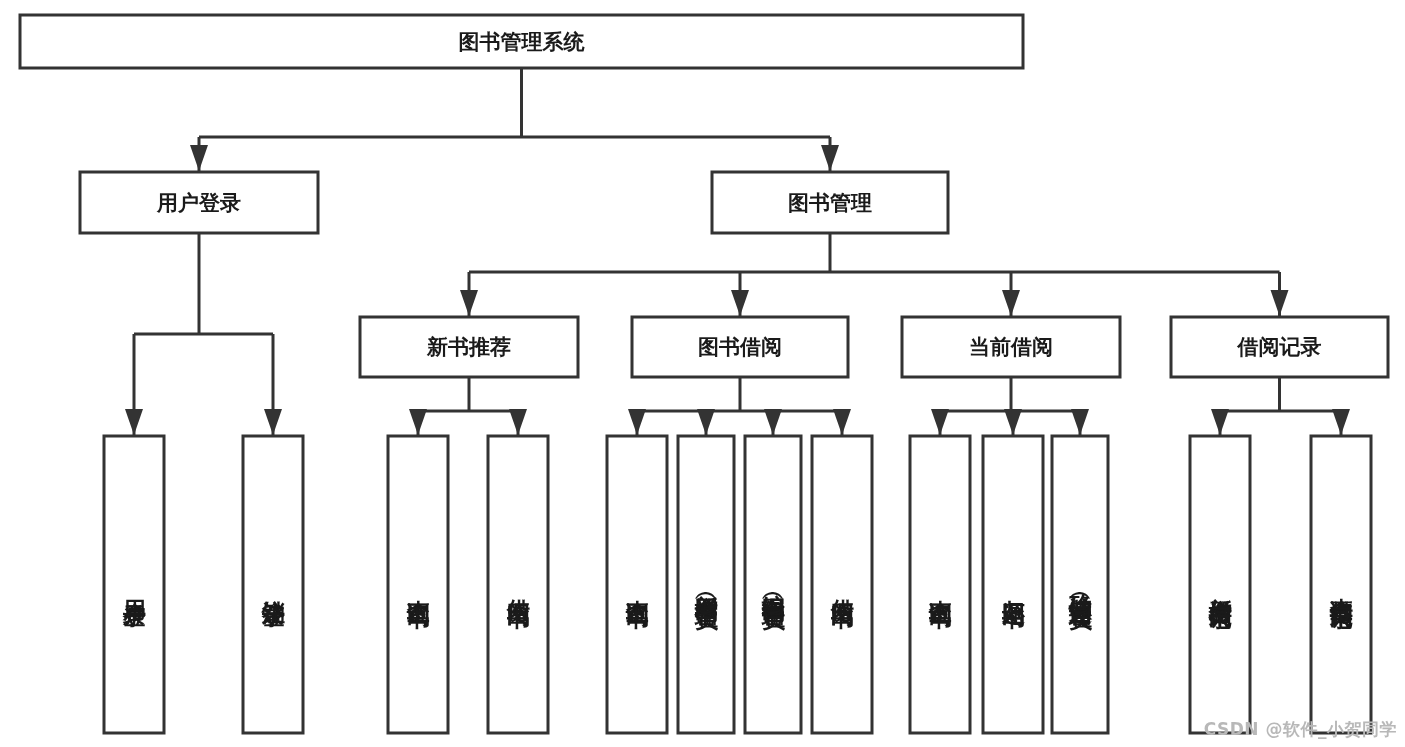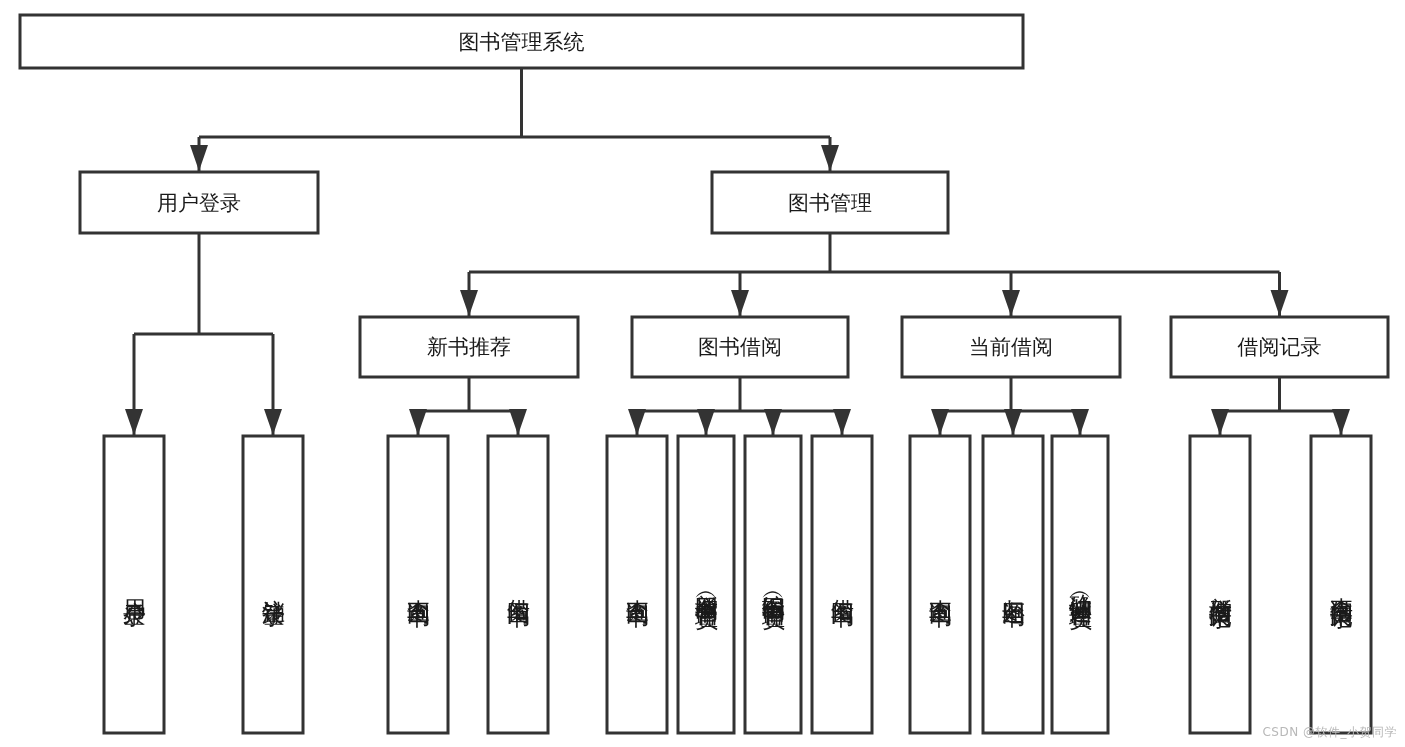--- a/index.html
+++ b/index.html
@@ -10,20 +10,21 @@
   }
   body {
     font-family: "DejaVu Sans", "Liberation Sans", sans-serif;
   }
   #diagram-root {
     position: relative;
     width: 1405px;
     height: 747px;
     background: #ffffff;
     overflow: hidden;
+    font-weight: bold;
   }
   svg#tree-svg {
     position: absolute;
     left: 0;
     top: 0;
     width: 1405px;
     height: 747px;
     display: block;
   }
   .node-box {
@@ -64,21 +65,21 @@
     line-height: 1.12;
     letter-spacing: 2px;
     color: #1a1a1a;
     white-space: nowrap;
   }
   #watermark {
     position: absolute;
     right: 8px;
     bottom: 6px;
     font-family: "DejaVu Sans", "Liberation Sans", sans-serif;
-    font-size: 12px;
+    font-size: 17px;
     color: #b8b8b8;
     letter-spacing: 0.5px;
     user-select: none;
   }
 </style>
 </head>
 <body>
 
 <div id="diagram-root">
 

